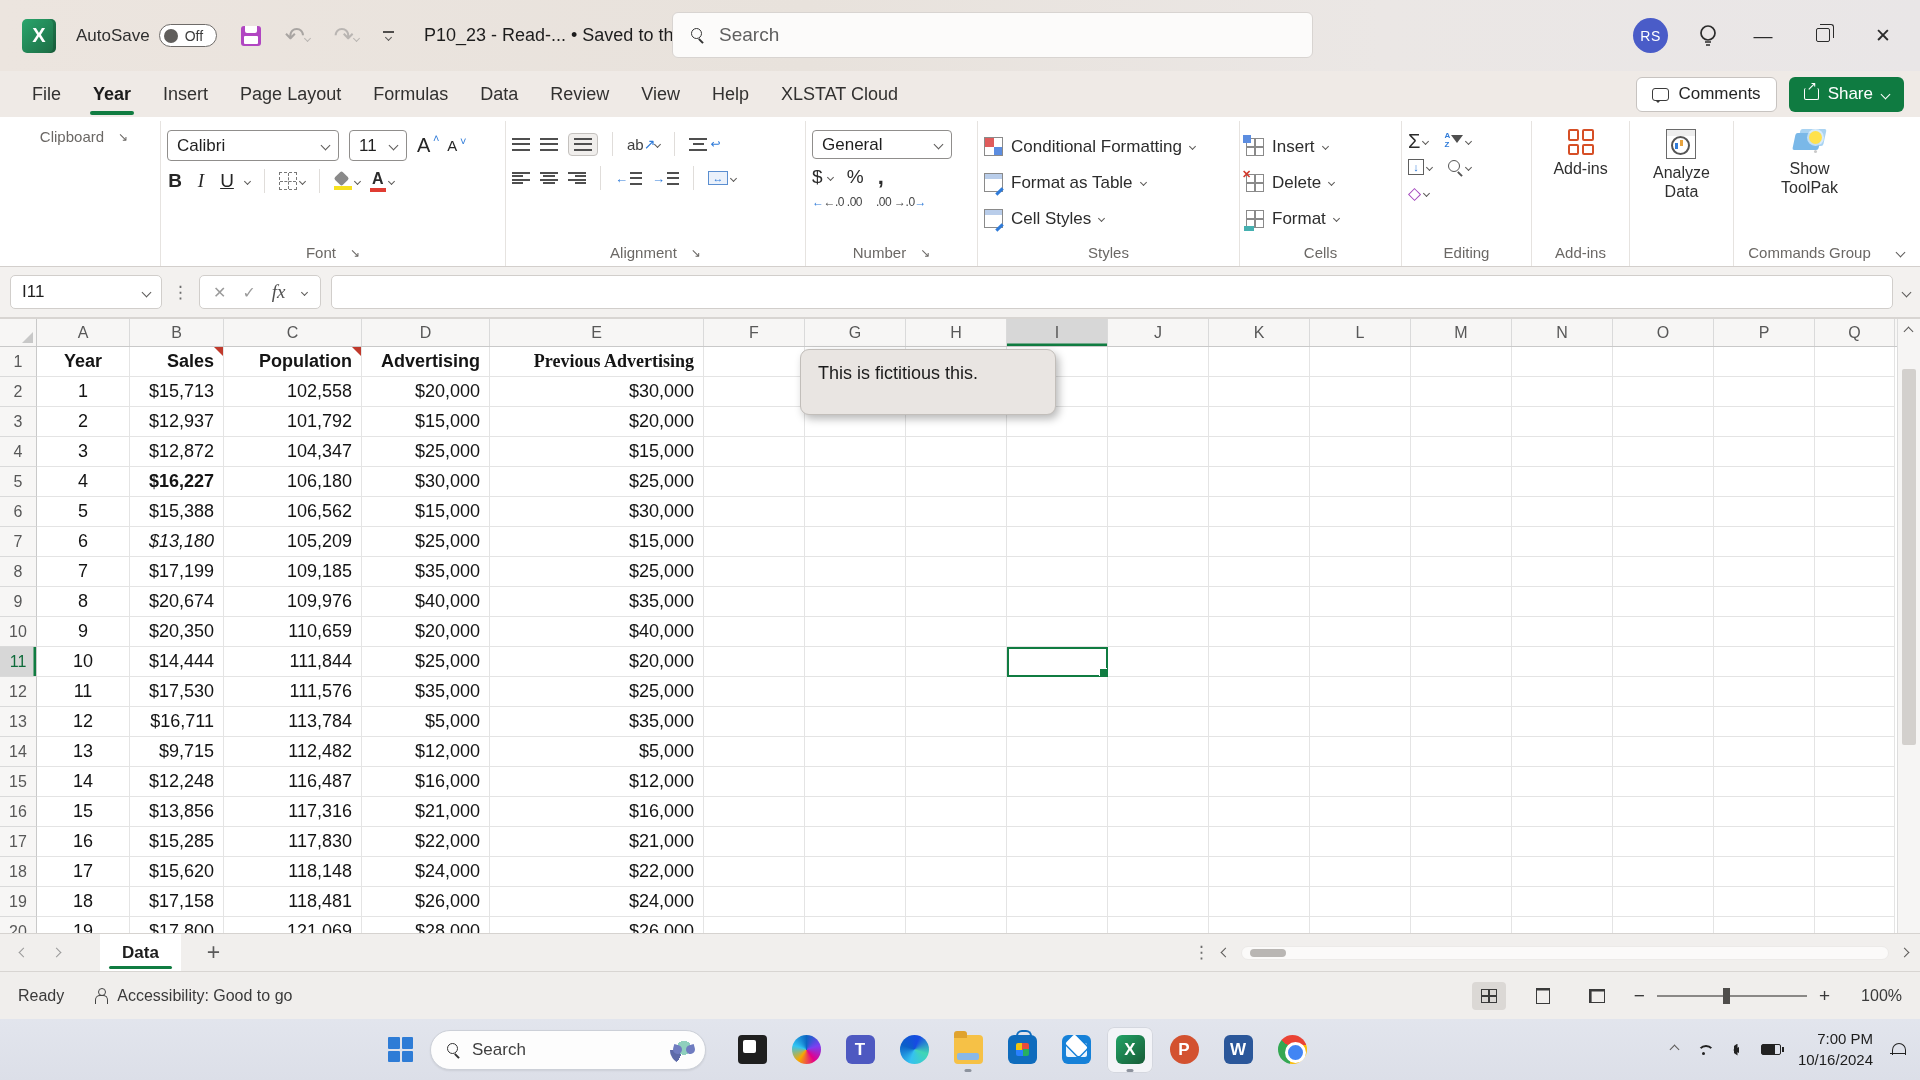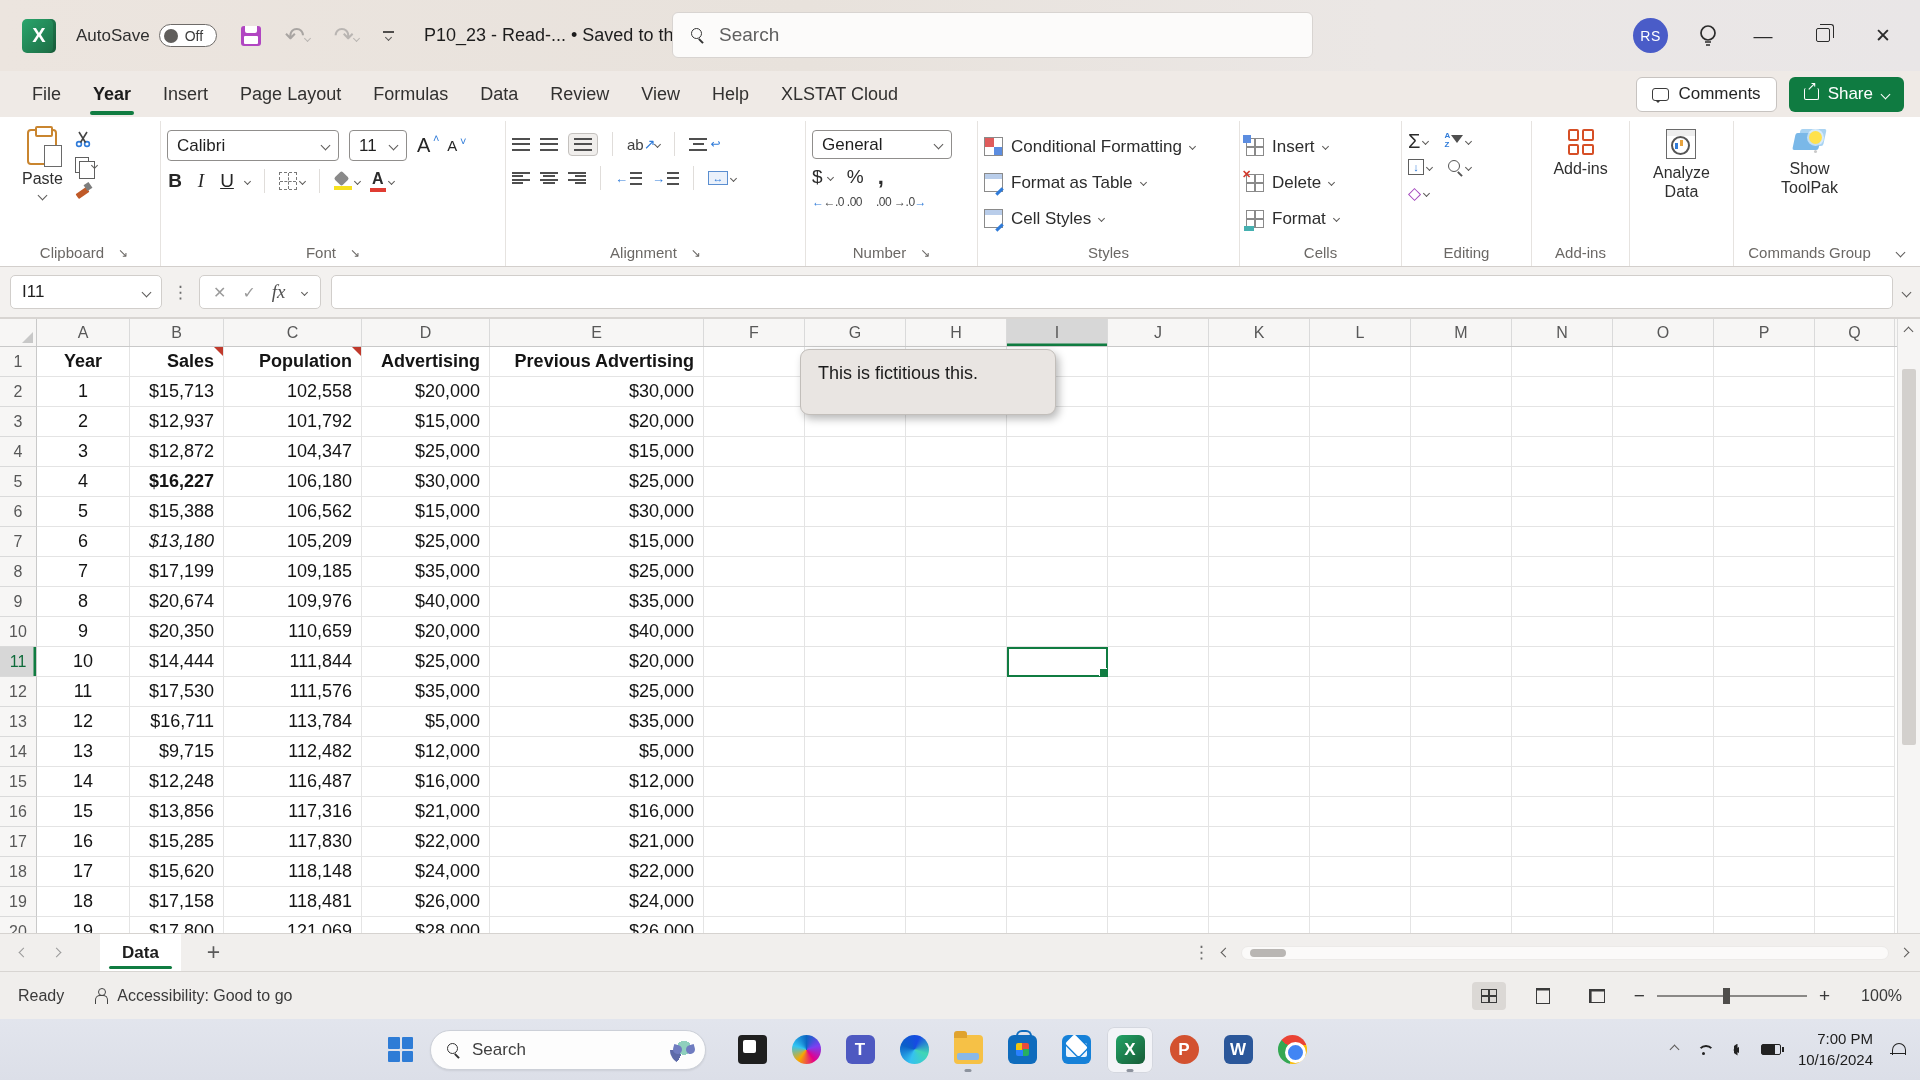--- a/index.html
+++ b/index.html
@@ -327,43 +327,20 @@
         <span class="share-ic"></span>
         <span>Share</span>
         <span class="cv"></span>
       </div>
     </div>
   </div>
 
   <div class="ribbon">
 
     <div class="rgroup" style="width:152px">
-      <div class="rg-body">
-        <div class="bigbtn">
-          <span class="paste-ic"></span>
-          <span>Paste</span>
-          <span class="cv"></span>
-        </div>
-        <div class="smallcol">
-          <span class="ric">
-              <svg width="17" height="17" viewBox="0 0 17 17">
-                <circle cx="4" cy="13" r="2.4" fill="none" stroke="#2f7bd9" stroke-width="1.6"></circle>
-                <circle cx="12" cy="13" r="2.4" fill="none" stroke="#2f7bd9" stroke-width="1.6"></circle>
-                <path d="M5.5 11.5 12 1M10.5 11.5 4 1" stroke="#444" stroke-width="1.6"></path>
-              </svg>
-            </span>
-          <span class="ric">
-              <span class="copy-ic"></span>
-              <span class="cv sm"></span>
-            </span>
-          <span class="ric">
-              <span class="brush-ic"></span>
-            </span>
-        </div>
-      </div>
       <div class="rg-label">
           <span>Clipboard</span>
           <span class="launcher">↘</span>
         </div>
     </div>
 
     <div class="rgroup" style="width:345px">
       <div class="rg-body">
         <div class="fontgrid" style="width:100%">
           <div class="rowicons">
@@ -687,21 +664,21 @@
         <div class="ch" style="width: 101px;">P</div>
         <div class="ch" style="width: 80px;">Q</div>
       </div>
     <div class="rowsarea">
         <div class="grow hdr">
           <div class="rh">1</div>
           <div class="cell ctr" style="width: 93px;">Year</div>
           <div class="cell flag num" style="width: 94px;">Sales</div>
           <div class="cell flag num" style="width: 138px;">Population</div>
           <div class="cell num" style="width: 128px;">Advertising</div>
-          <div class="cell num" style="width: 214px;">Previous Advertising</div>
+          <div class="cell num" style="width: 214px; font-family: Liberation Serif, serif;">Previous Advertising</div>
           <div class="cell" style="width: 101px;"></div>
           <div class="cell" style="width: 101px;"></div>
           <div class="cell" style="width: 101px;"></div>
           <div class="cell" style="width: 101px;"></div>
           <div class="cell" style="width: 101px;"></div>
           <div class="cell" style="width: 101px;"></div>
           <div class="cell" style="width: 101px;"></div>
           <div class="cell" style="width: 101px;"></div>
           <div class="cell" style="width: 101px;"></div>
           <div class="cell" style="width: 101px;"></div>

